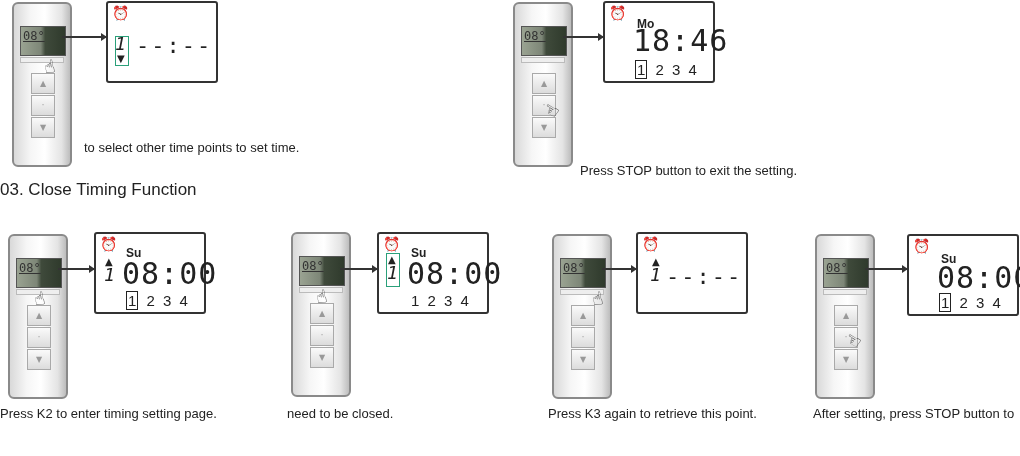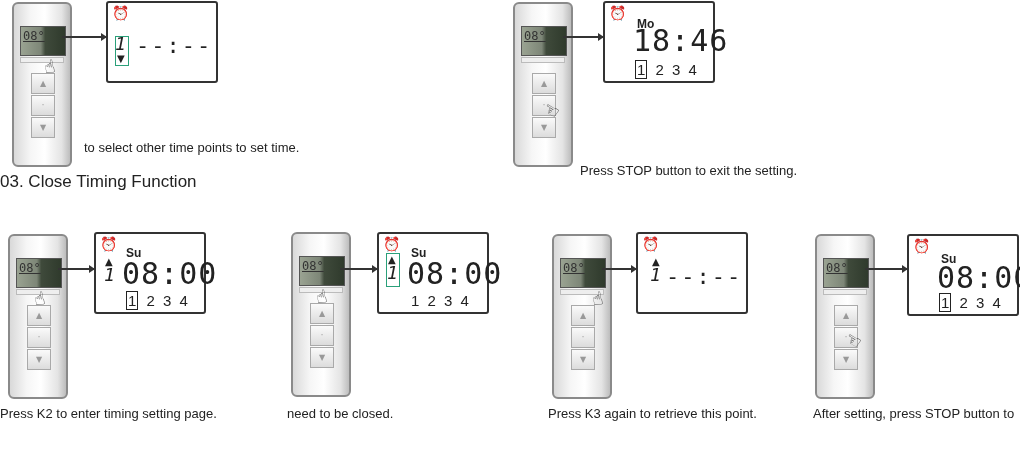--- a/index.html
+++ b/index.html
@@ -72,21 +72,21 @@
     <span class="sel">1</span>
     <span>2</span>
     <span>3</span>
     <span>4</span>
   </div>
 </div>
 <div class="cap" style="left:580px;top:122px;margin-top:39px;">
   <div>Press STOP button to exit the setting.</div>
 </div>
 
-<div class="heading" style="left:0;top:172px;">03. Close Timing Function</div>
+<div class="heading" style="left:0;top:180px;">03. Close Timing Function</div>
 
 <div class="remote" style="left:8px;top:234px;">
   <div class="scr">
       <span>08°</span>
     </div>
   <div class="bar"></div>
   <div class="btn b1">▲</div>
   <div class="btn b2">·</div>
   <div class="btn b3">▼</div>
 </div>

